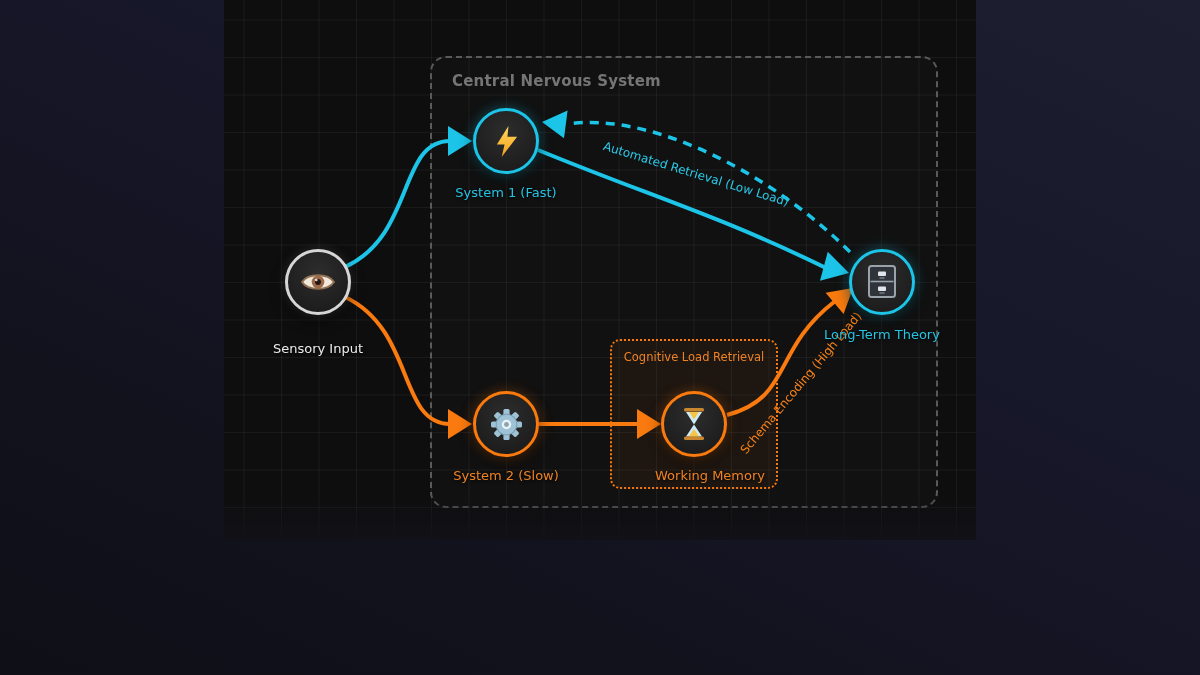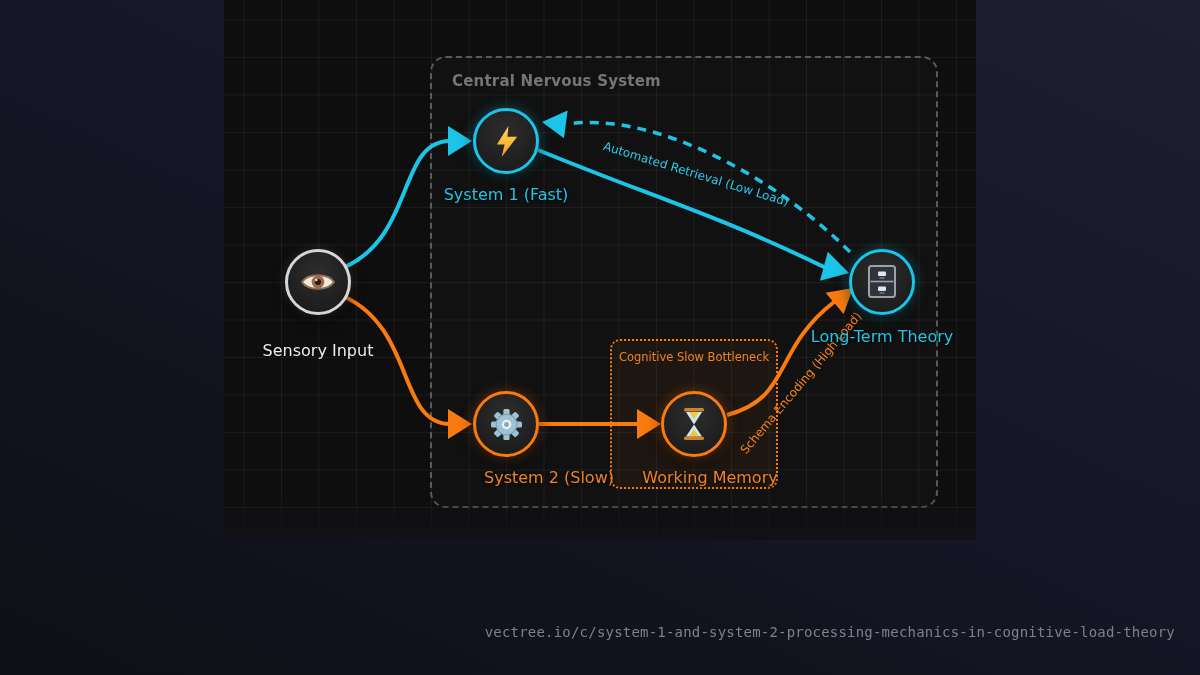--- a/index.html
+++ b/index.html
@@ -66,21 +66,21 @@
   
   .node{position:absolute;z-index:4;}
   .circle{
     width:66px;height:66px;border-radius:50%;
     background:radial-gradient(circle at 50% 35%, #2d2d2d, #1d1d1d 75%);
     border:3px solid #888;
     display:flex;align-items:center;justify-content:center;
   }
   .node-label{
     position:absolute;z-index:4;transform:translateX(-50%);
-    font-size:16px;white-space:nowrap;text-shadow:0 1px 3px rgba(0,0,0,.8);
+    font-size:13px;white-space:nowrap;text-shadow:0 1px 3px rgba(0,0,0,.8);
   }
   .n-neutral .circle{border-color:#d6d6d6;box-shadow:0 0 12px rgba(255,255,255,.12),0 6px 14px rgba(0,0,0,.55);}
   .lbl-neutral{color:#ececec;}
   .n-cyan .circle{border-color:var(--cyan);box-shadow:0 0 14px rgba(28,197,232,.35),0 6px 14px rgba(0,0,0,.55);}
   .lbl-cyan{color:#25c3e4;}
   .n-orange .circle{border-color:var(--orange);box-shadow:0 0 14px rgba(249,122,14,.32),0 6px 14px rgba(0,0,0,.55);}
   .lbl-orange{color:#ef8324;}
 
   
   .brand-row{position:absolute;left:24px;top:478px;display:flex;align-items:center;gap:9px;z-index:10;}
@@ -110,21 +110,21 @@
 <body>
 
 <div class="page">
 
   <div class="canvas"></div>
 
   <div class="box box-cns">
     <span class="label-cns">Central Nervous System</span>
   </div>
   <div class="box box-bottleneck">
-    <span class="label-bottleneck">Cognitive Slow Bottleneck</span>
+    <span class="label-bottleneck">Cognitive Load Retrieval</span>
   </div>
 
   <svg class="edges" viewBox="0 0 1200 675">
 
     <path d="M 538,150 C 650,196 720,216 826,268" fill="none" stroke="#1cc5e8" stroke-width="4"></path>
     <polygon points="849,273 820,280.8 827.8,251.8" fill="#1cc5e8"></polygon>
 
     <path d="M 850,252 C 770,172 650,112 568,124" fill="none" stroke="#1cc5e8" stroke-width="3.5" stroke-dasharray="9 7"></path>
     <polygon points="542,122 567.6,110.5 564,138.2" fill="#1cc5e8"></polygon>
 
@@ -183,21 +183,21 @@
           <rect x="13" y="1" width="6" height="8" rx="1.5" transform="rotate(225 16 16)"></rect>
           <rect x="13" y="1" width="6" height="8" rx="1.5" transform="rotate(270 16 16)"></rect>
           <rect x="13" y="1" width="6" height="8" rx="1.5" transform="rotate(315 16 16)"></rect>
         </g>
         <circle cx="16" cy="16" r="10" fill="#9fc3d6" stroke="#7e9fb2" stroke-width="1"></circle>
         <circle cx="16" cy="16" r="4.6" fill="#e9f3f8"></circle>
         <circle cx="16" cy="16" r="2.4" fill="#8aa4b2"></circle>
       </svg>
     </div>
   </div>
-  <div class="node-label lbl-orange" style="left:506px;top:468px;margin-left:43px;">System 2 (Slow)</div>
+  <div class="node-label lbl-orange" style="left:506px;top:468px;">System 2 (Slow)</div>
 
   <div class="node n-orange" style="left:661px;top:391px;">
     <div class="circle">
       <svg width="24" height="32" viewBox="0 0 24 32">
         <path d="M4,4 L20,4 L12,16.5 Z" fill="#cfe9f7"></path>
         <path d="M7.2,4 L16.8,4 L12,11.5 Z" fill="#f6c544"></path>
         <path d="M12,16.5 L20,28.5 L4,28.5 Z" fill="#cfe9f7"></path>
         <path d="M12,21 L17.3,28.5 L6.7,28.5 Z" fill="#f6c544"></path>
         <rect x="2" y="0" width="20" height="3.6" rx="1.6" fill="#c8872e"></rect>
         <rect x="2" y="28.4" width="20" height="3.6" rx="1.6" fill="#c8872e"></rect>
@@ -217,15 +217,14 @@
         <rect x="12.5" y="27.2" width="5" height="1.6" fill="#70787f"></rect>
       </svg>
     </div>
   </div>
   <div class="node-label lbl-cyan" style="left:882px;top:327px;">Long-Term Theory</div>
 
   <div class="canvas-fade"></div>
 
 
 
-  <div class="url">vectree.io/c/system-1-and-system-2-processing-mechanics-in-cognitive-load-theory</div>
 
 </div>
 
 </body></html>

